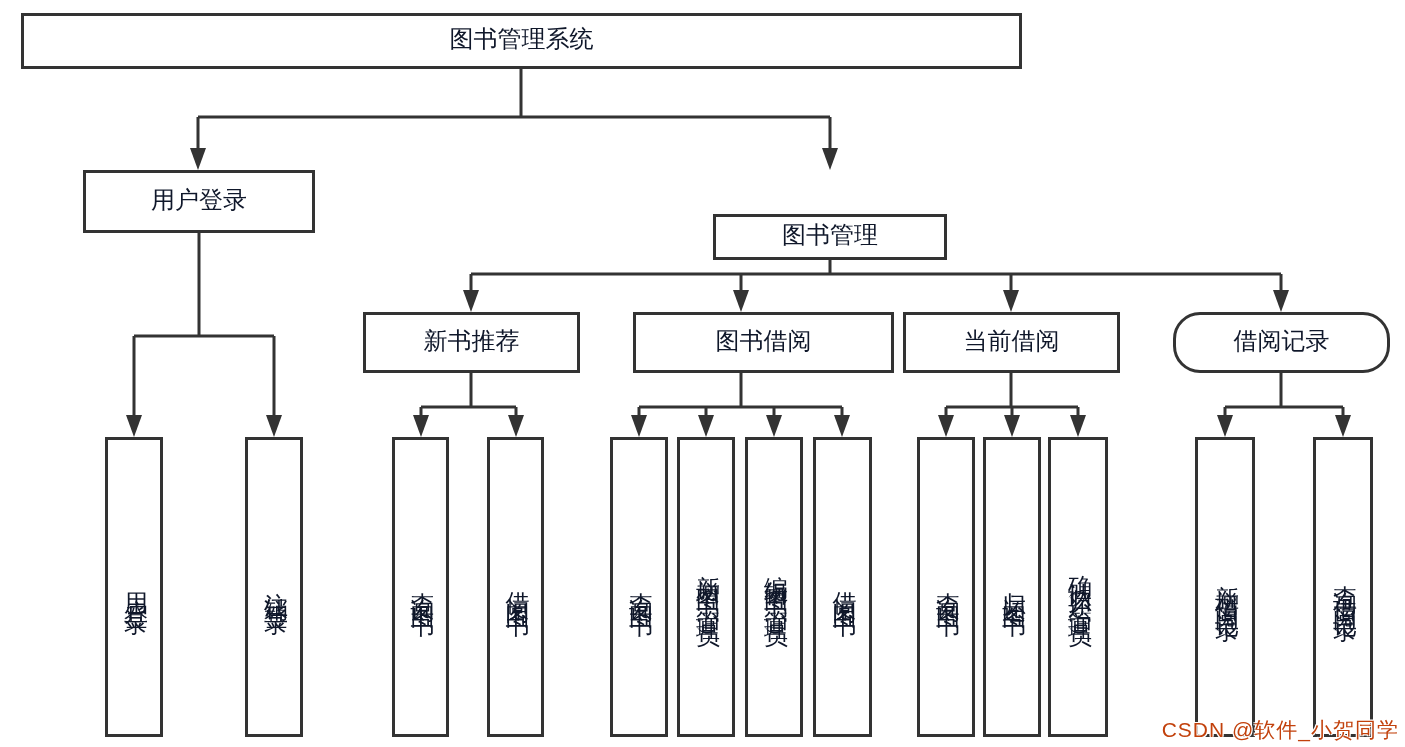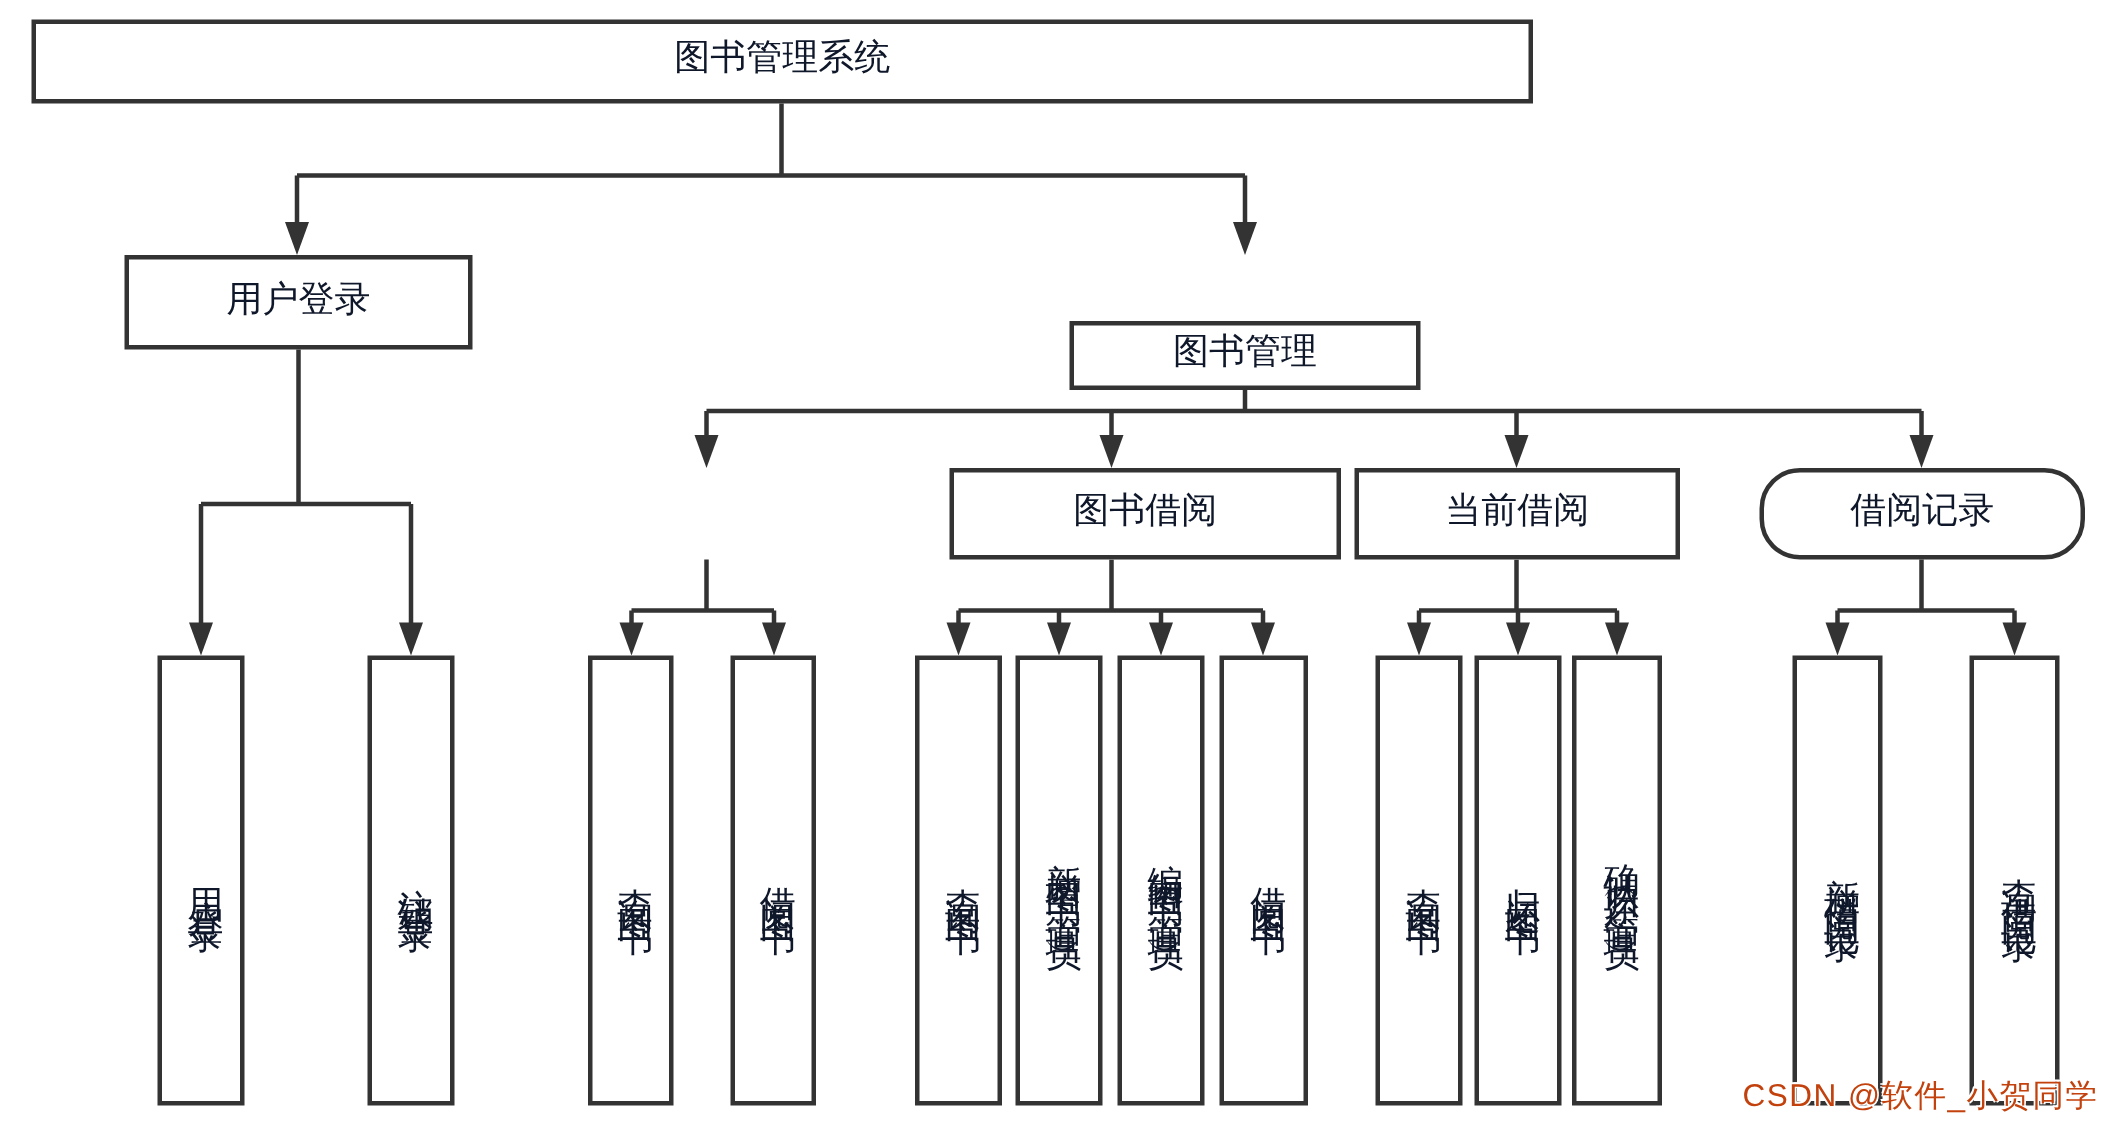--- a/index.html
+++ b/index.html
@@ -89,20 +89,23 @@
     <span>图书管理系统</span>
   </div>
 
   <div class="node" style="left:83px; top:170px; width:232px; height:63px;">
     <span>用户登录</span>
   </div>
   <div class="node" style="left:713px; top:170px; width:234px; height:46px;margin-top:44px;">
     <span>图书管理</span>
   </div>
 
+  <div class="node" style="left:363px; top:312px; width:217px; height:61px;">
+    <span>新书推荐</span>
+  </div>
   <div class="node" style="left:633px; top:312px; width:261px; height:61px;">
     <span>图书借阅</span>
   </div>
   <div class="node" style="left:903px; top:312px; width:217px; height:61px;">
     <span>当前借阅</span>
   </div>
   <div class="node" style="left:1173px; top:312px; width:217px; height:61px;border-radius:27px;">
     <span>借阅记录</span>
   </div>
 

